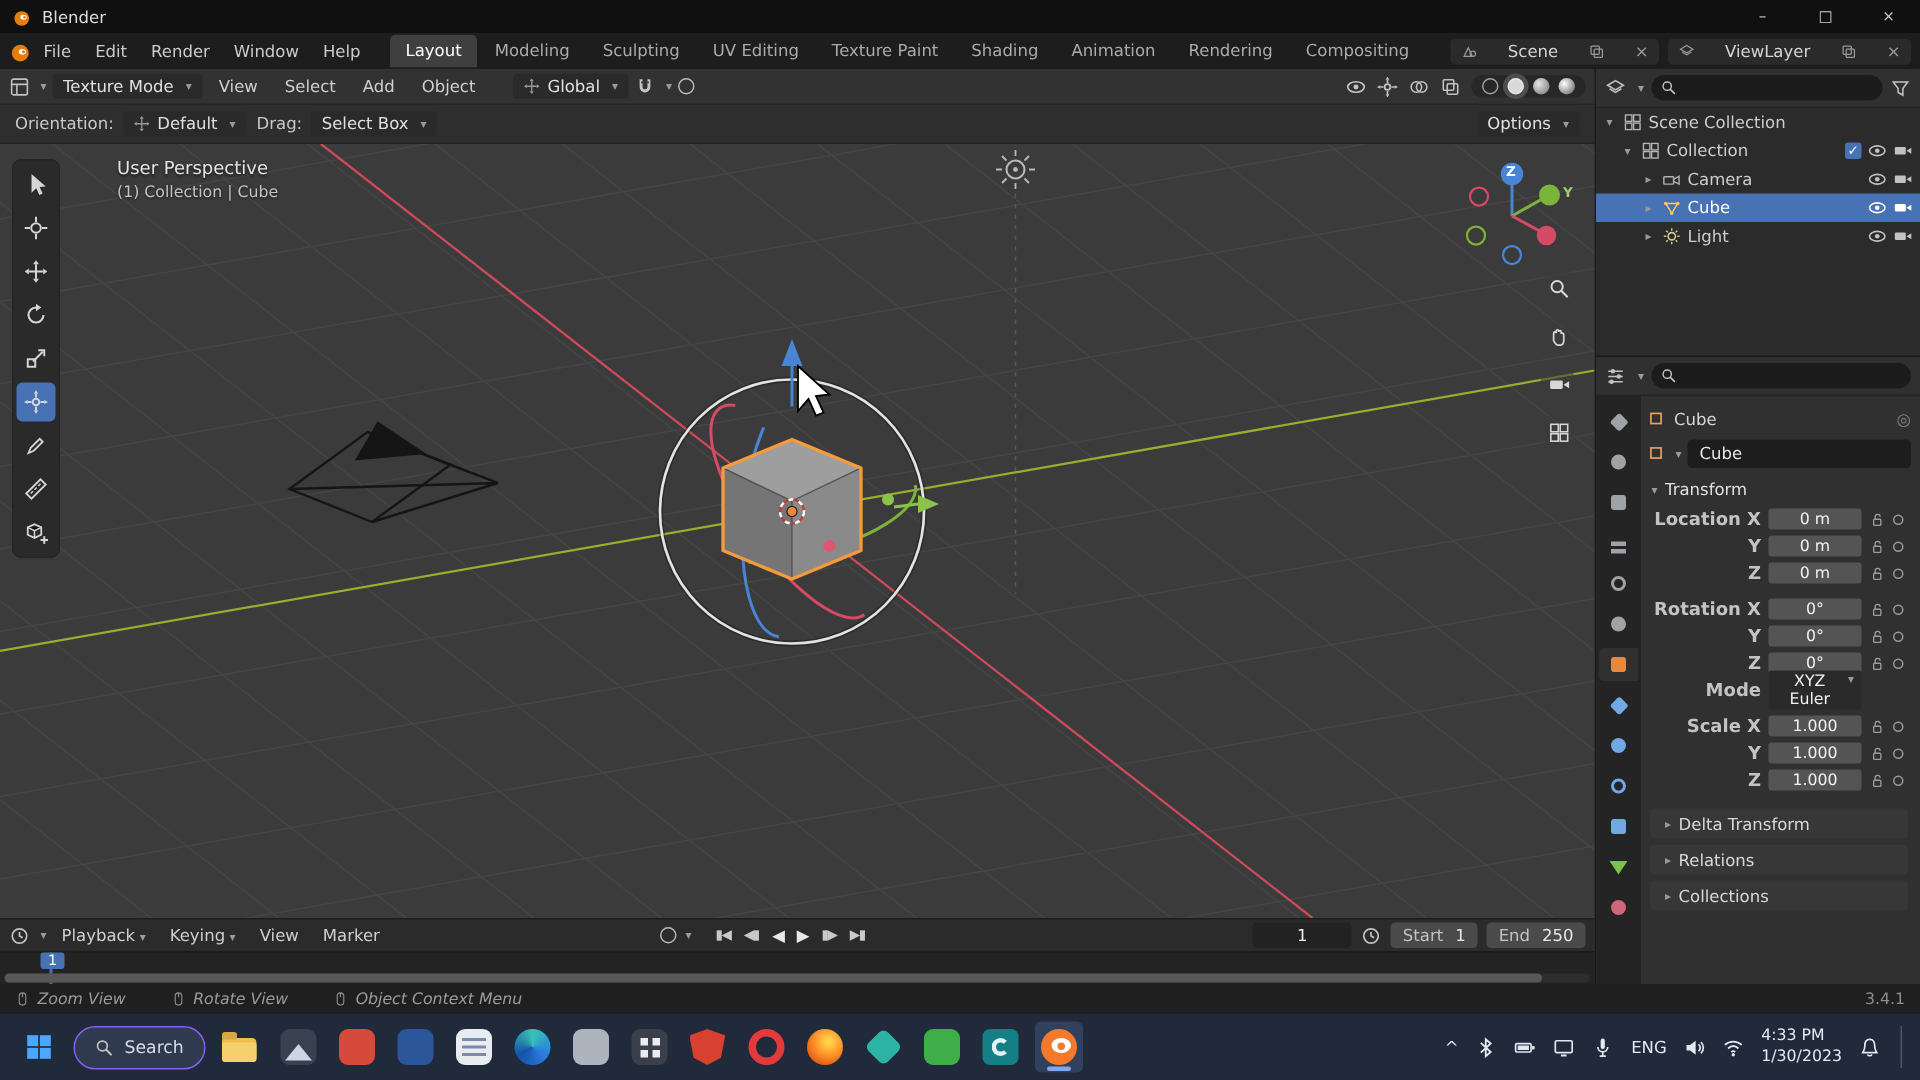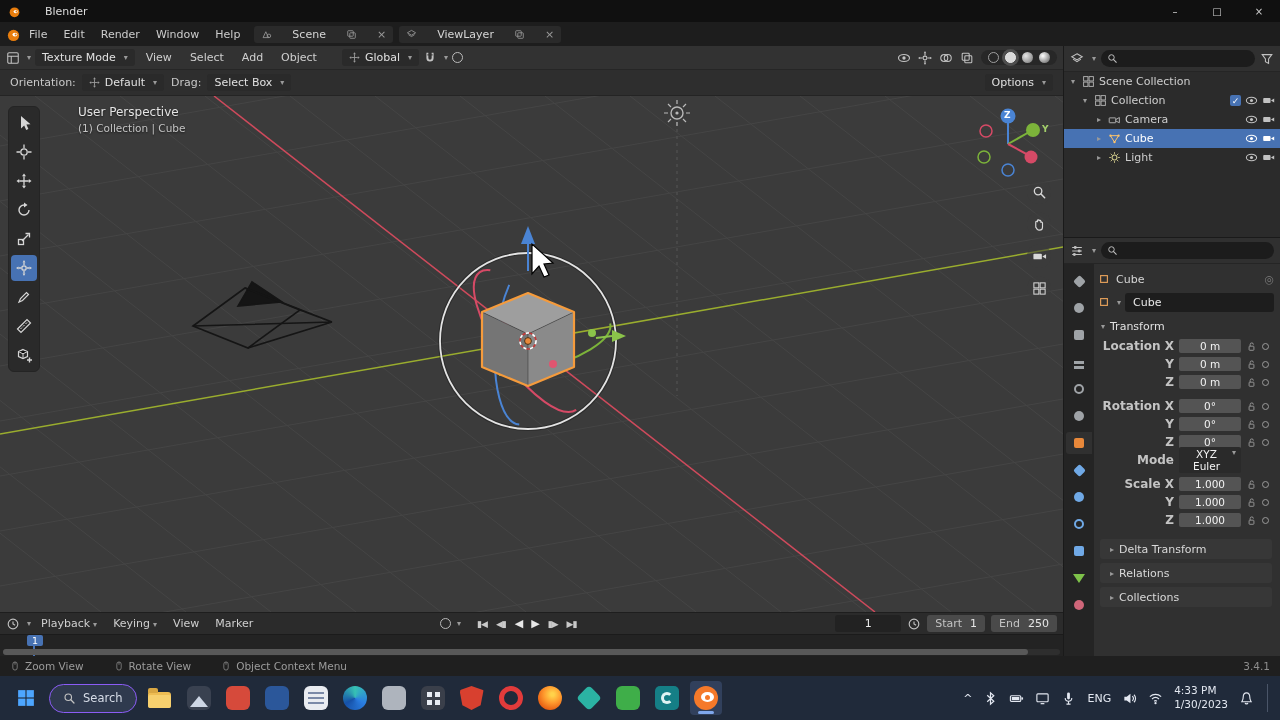--- a/index.html
+++ b/index.html
@@ -5,21 +5,21 @@
   * { margin:0; padding:0; box-sizing:border-box; }
   html,body { background:#000; }
   .screen{ position:relative; width:1280px; height:720px; overflow:hidden;
     font-family:"DejaVu Sans",sans-serif; font-size:11px; color:#d4d4d4;
     background:#3b3b3b; user-select:none; }
   .i{ width:14px; height:14px; color:#c2c2c2; flex:0 0 auto; }
   .chev{ font-size:8px; color:#9a9a9a; margin-left:3px; }
 
   
   .titlebar{ position:absolute; left:0; top:0; width:1280px; height:22px; background:#101010;
-    display:flex; align-items:center; padding-left:8px; gap:24px; color:#dcdcdc; font-size:11px;}
+    display:flex; align-items:center; padding-left:8px; gap:7px; color:#dcdcdc; font-size:11px;}
   .winctl{ margin-left:auto; display:flex; height:22px; }
   .winctl>div{ width:42px; display:flex; align-items:center; justify-content:center; color:#cfcfcf; font-size:10px;}
 
   
   .topbar{ position:absolute; left:0; top:22px; width:1280px; height:24px; background:#1d1d1d;
     display:flex; align-items:center; padding:0 6px; }
   .menu-item{ padding:3px 8px; color:#cccccc; border-radius:3px; }
   .tabs{ display:flex; gap:2px; margin-left:12px; overflow:hidden; flex:1; }
   .tab{ padding:4px 10px 5px; color:#ababab; white-space:nowrap; border-radius:4px 4px 0 0; }
   .tab.active{ background:#3f3f3f; color:#ffffff; }
@@ -120,21 +120,21 @@
   .plabel{ flex:0 0 76px; text-align:right; color:#c3c3c3; font-size:12px;font-weight:bold; }
   .pfield{ width:62px; background:#545454; border-radius:2px; text-align:center; color:#f2f2f2; font-size:10.5px; padding:1px 0;}
   .pfield.dd{ background:#2a2a2a; display:flex; justify-content:space-between; padding:1px 5px; }
   .pdot{ width:7px; height:7px; border:1.5px solid #9a9a9a; border-radius:50%; }
   .closed-sec{ display:flex; align-items:center; gap:5px; background:#373737; border-radius:3px;
     height:20px; margin:4px 2px 0; padding:0 7px; color:#d9d9d9; }
 
   
   .statusbar{ position:absolute; left:0; top:656px; width:1280px; height:20px; background:#1f1f1f;
     display:flex; align-items:center; gap:8px; padding:0 10px; color:#9b9b9b; font-size:10.5px; }
-  .st-item{ display:flex; align-items:center; gap:5px; margin-right:22px;}
+  .st-item{ display:flex; align-items:center; gap:5px; margin-right:22px;font-style:italic;}
   .st-item .i{ width:10px; height:14px; color:#8f8f8f;}
   .version{ margin-left:auto; color:#8d8d8d; }
 
   
   .taskbar{ position:absolute; left:0; top:676px; width:1280px; height:44px; background:#202a3a;
     display:flex; align-items:center; gap:7px; padding:0 10px; }
   .searchpill{ display:flex; align-items:center; gap:7px; height:29px; padding:0 13px;
     background:#2f3a4e; border:1px solid #8b5cf6; border-radius:15px; color:#d7dde8; font-size:11.5px; }
   .tb-app{ width:32px; height:34px; display:flex; align-items:center; justify-content:center; border-radius:4px; position:relative;}
   .tb-app.running{ background:#31405c; }
@@ -348,20 +348,32 @@
     <svg class="i" style="width:15px;height:15px" viewBox="0 0 16 16">
         <circle cx="8" cy="9" r="6" fill="#e87d0d"></circle>
         <ellipse cx="9.5" cy="8" rx="2.6" ry="2" fill="#fff"></ellipse>
         <circle cx="10.3" cy="8" r="1.1" fill="#e87d0d"></circle>
       </svg>
     <span class="menu-item">File</span>
     <span class="menu-item">Edit</span>
     <span class="menu-item">Render</span>
     <span class="menu-item">Window</span>
     <span class="menu-item">Help</span>
+    <div class="tabs">
+      <span class="tab active">Layout</span>
+      <span class="tab">Modeling</span>
+      <span class="tab">Sculpting</span>
+      <span class="tab">UV Editing</span>
+      <span class="tab">Texture Paint</span>
+      <span class="tab">Shading</span>
+      <span class="tab">Animation</span>
+      <span class="tab">Rendering</span>
+      <span class="tab">Compositing</span>
+      <span class="tab">Geometry Noc</span>
+    </div>
     <div class="tb-right">
       <div class="pill">
         <svg class="mini-ic" viewBox="0 0 16 16">
             <use href="#i-scene"></use>
           </svg>
         <span>Scene</span>
         <svg class="mini-ic" viewBox="0 0 16 16">
             <use href="#i-dupe"></use>
           </svg>
         <span style="color:#9a9a9a">×</span>

